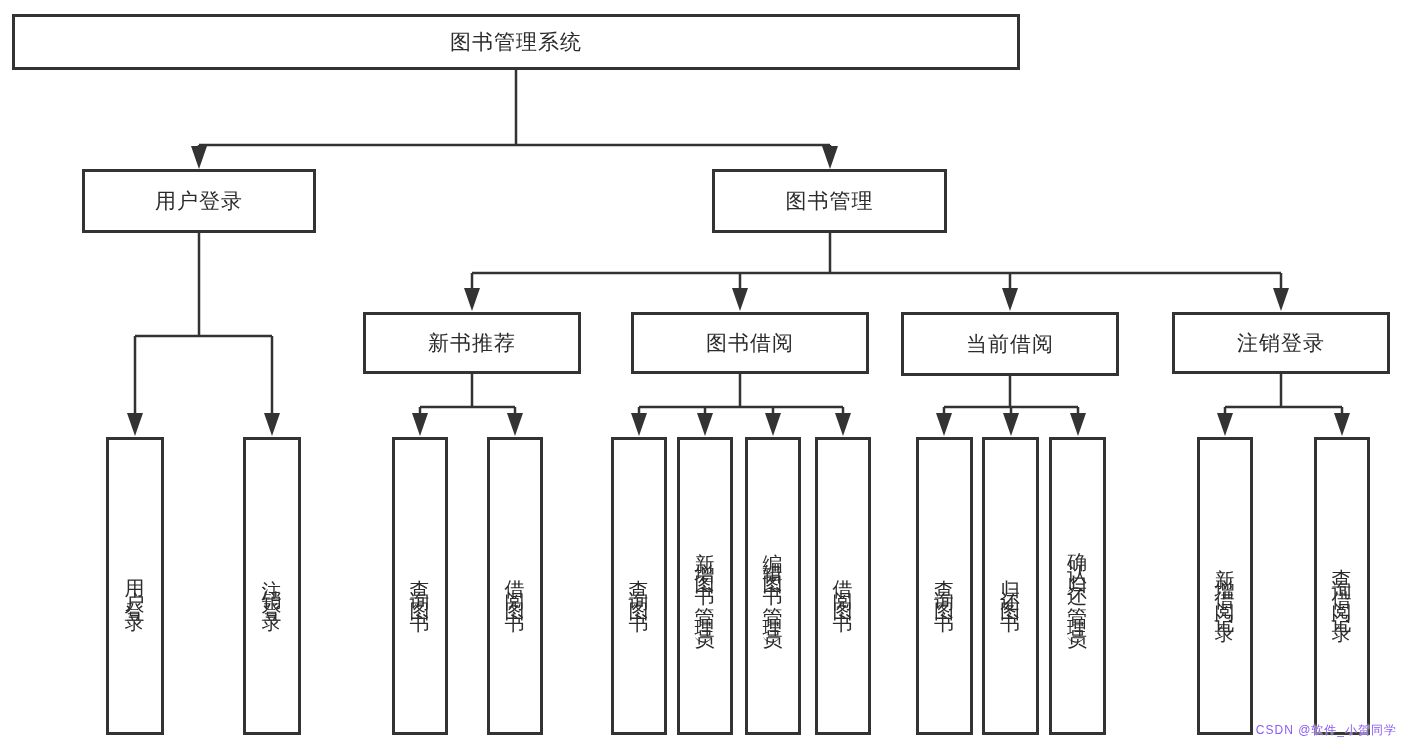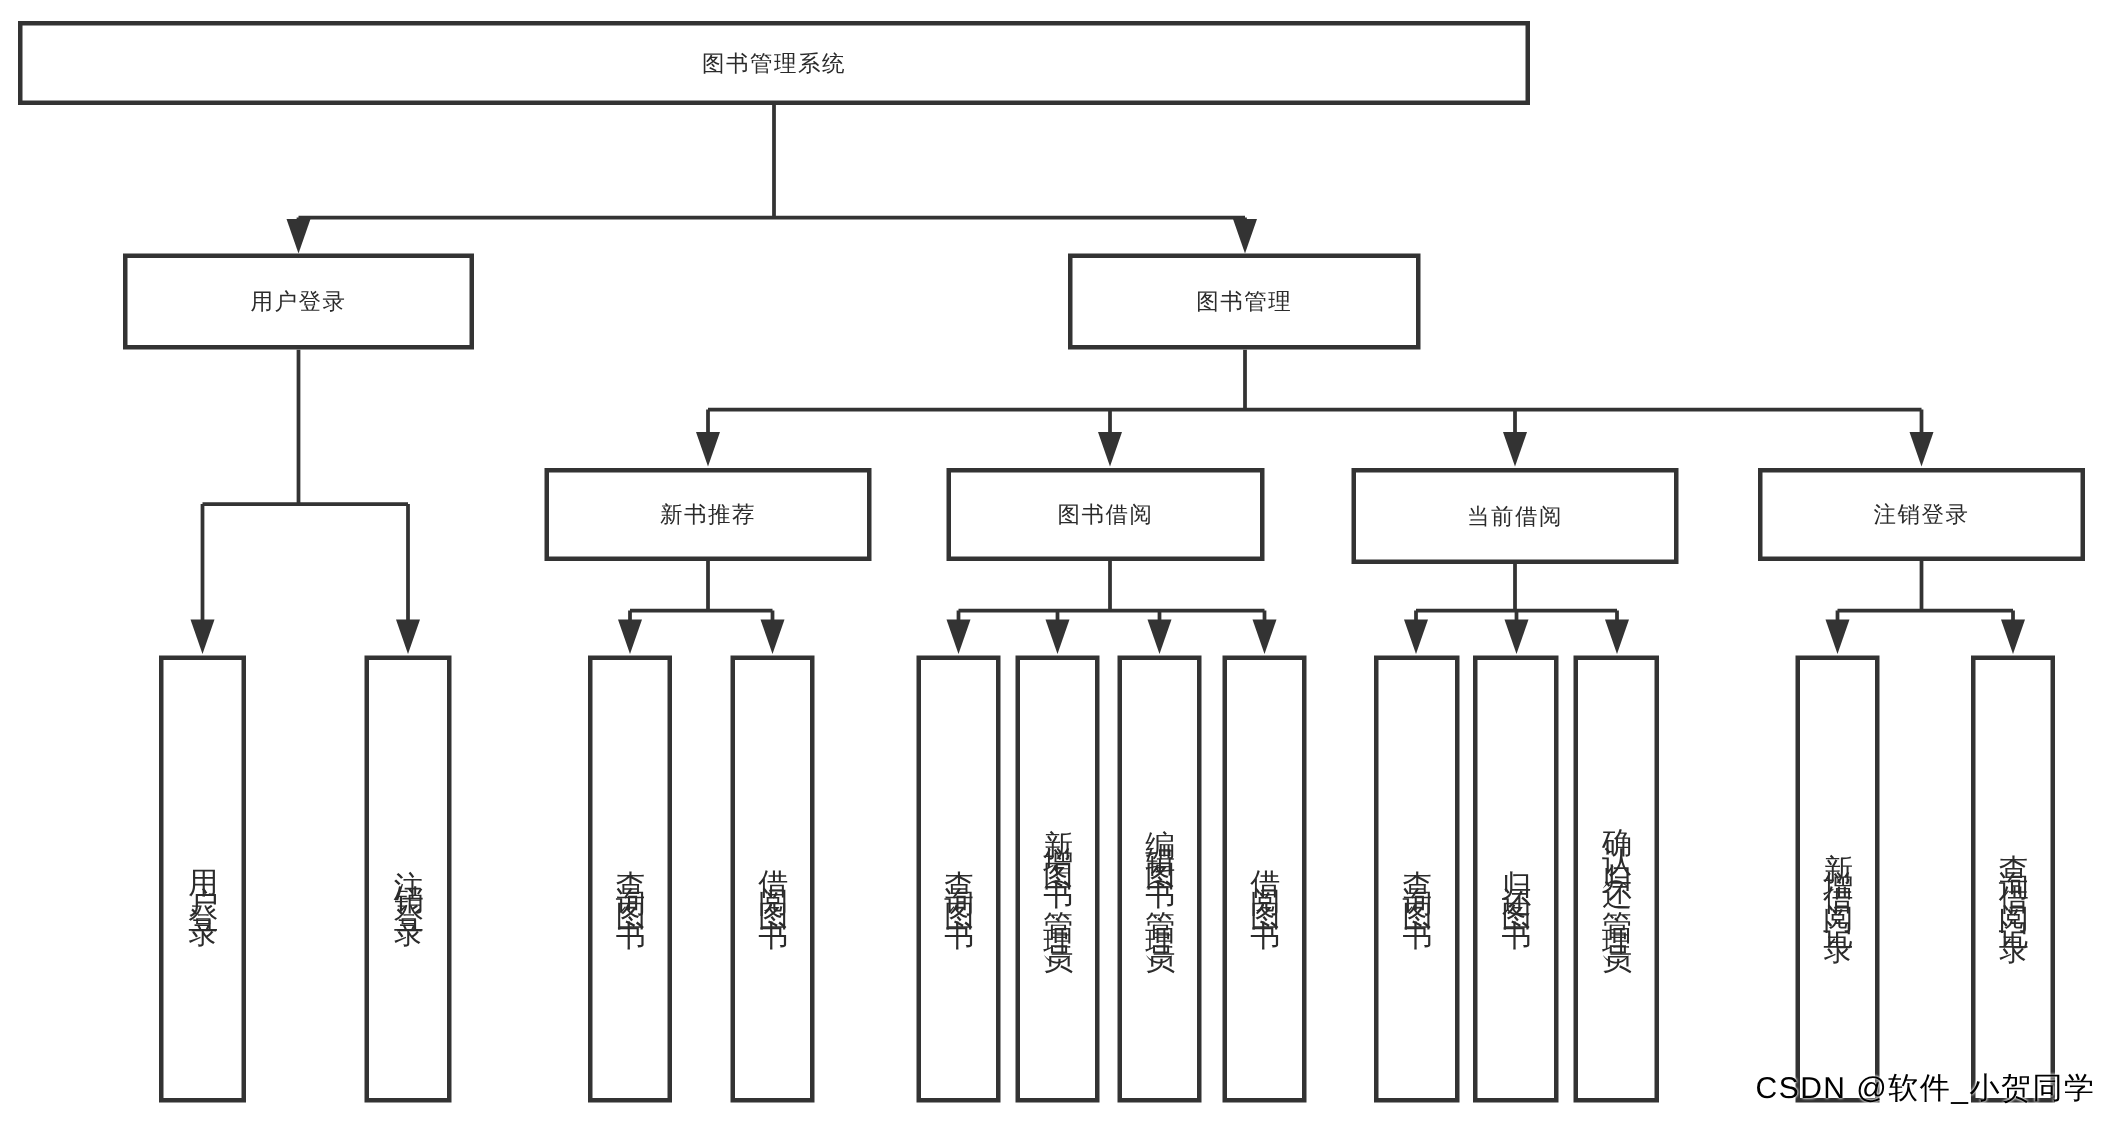--- a/index.html
+++ b/index.html
@@ -24,38 +24,38 @@
     box-sizing: border-box;
     background: #ffffff;
     border: 3px solid #333333;
     display: flex;
     align-items: center;
     justify-content: center;
     z-index: 1;
   }
   .box .lbl {
     color: #2b2b2b;
-    font-size: 15px;
+    font-size: 21px;
     letter-spacing: 1px;
     white-space: nowrap;
   }
   .box.v .lbl {
     writing-mode: vertical-rl;
     text-orientation: mixed;
     letter-spacing: 11px;
     font-size: 20px;
     line-height: 1;
   }
   .watermark {
     position: absolute;
     right: 8px;
     bottom: 8px;
     z-index: 2;
-    color: #000000;
-    font-size: 20px;
+    color: #8b5cf6;
+    font-size: 12px;
     letter-spacing: 1px;
     text-shadow: 0 0 2px #ffffff, 0 0 2px #ffffff;
     white-space: nowrap;
   }
 </style>
 </head>
 <body>
 
 <div class="stage">
 
@@ -95,21 +95,21 @@
   <div class="box h" style="left:82px;top:169px;width:234px;height:64px">
     <span class="lbl">用户登录</span>
   </div>
   <div class="box h" style="left:712px;top:169px;width:235px;height:64px">
     <span class="lbl">图书管理</span>
   </div>
 
   <div class="box h" style="left:363px;top:312px;width:218px;height:62px">
     <span class="lbl">新书推荐</span>
   </div>
-  <div class="box h" style="left:631px;top:312px;width:212px;height:62px">
+  <div class="box h" style="left:631px;top:312px;width:238px;height:62px">
     <span class="lbl">图书借阅</span>
   </div>
   <div class="box h" style="left:901px;top:312px;width:218px;height:64px">
     <span class="lbl">当前借阅</span>
   </div>
   <div class="box h" style="left:1172px;top:312px;width:218px;height:62px">
     <span class="lbl">注销登录</span>
   </div>
 
   <div class="box v" style="left:106px;top:437px;width:58px;height:298px">

